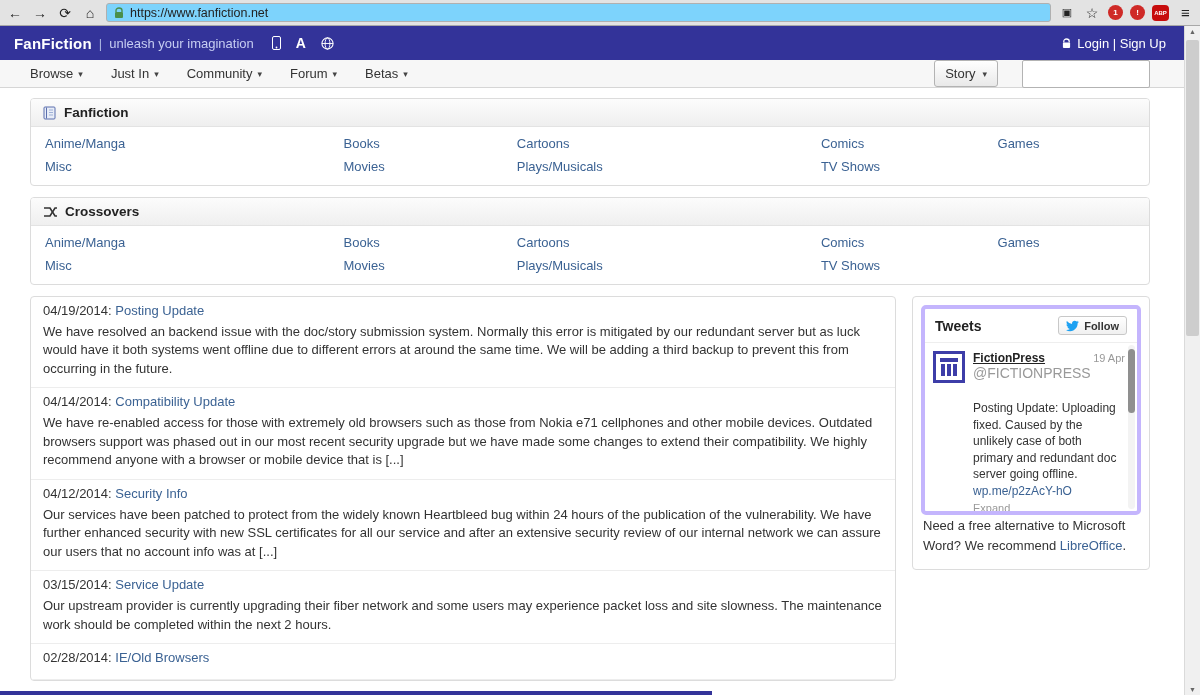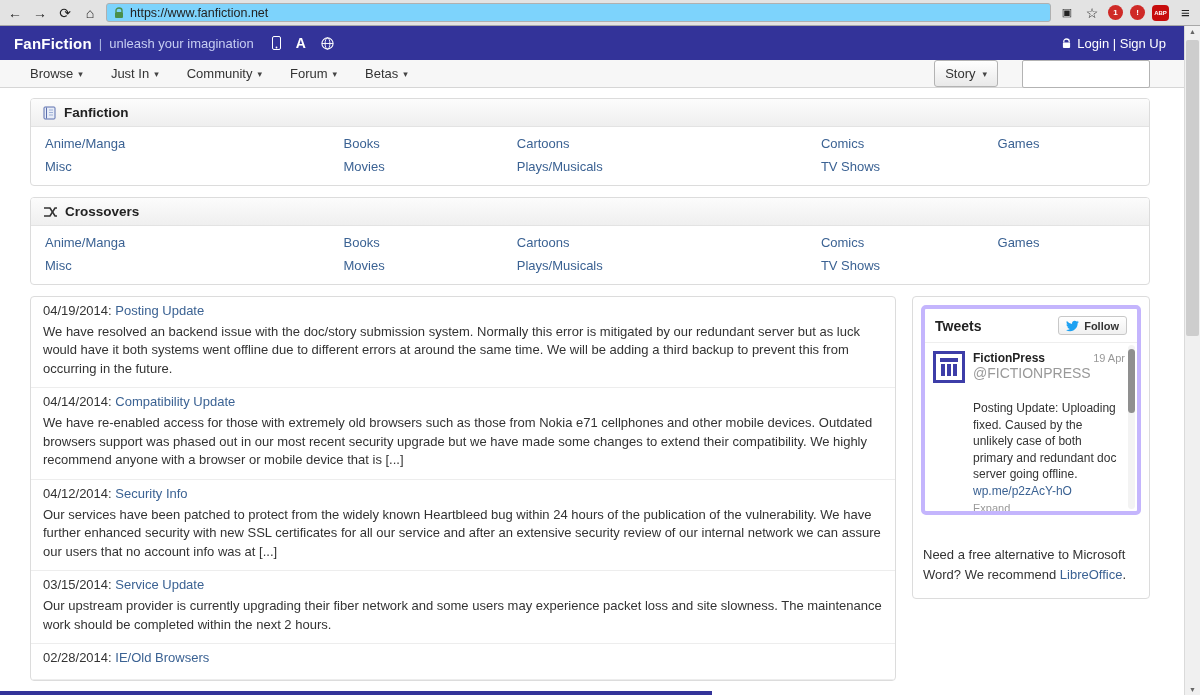--- a/index.html
+++ b/index.html
@@ -91,34 +91,34 @@
   .tw-follow {
     display:flex; align-items:center; gap:5px; padding:2px 7px; font-size:11px; font-weight:bold; color:#333;
     border:1px solid #c8c8c8; border-radius:3px; background:linear-gradient(#fff,#f0f0f0); cursor:pointer;
   }
   .tw-list { position:relative; height:168px; overflow:hidden; padding:0 12px 0 0; }
   .tweet { display:flex; gap:8px; padding:8px 0 6px 8px; border-top:1px solid #f2f2f2; }
   .tweet:first-child { border-top:none; }
   .tw-avatar { flex:0 0 32px; }
   .tw-body { flex:1; min-width:0; }
   .tw-nameline { display:flex; align-items:baseline; font-size:12px; }
-  .tw-name { font-weight:bold; color:#222; }
+  .tw-name { font-weight:bold; color:#222;text-decoration:underline; }
   .tw-date { margin-left:auto; color:#999; font-size:11px; }
   .tw-handle { color:#999; font-size:14px; margin-bottom:19px; }
   .tw-text { font-size:12px; line-height:1.38; color:#333; }
   .tw-link { color:#3b6293; text-decoration:none; cursor:pointer; }
   .tw-expand { color:#999; font-size:11px; margin-top:3px; cursor:pointer; }
   .tw-scrollbar { position:absolute; top:2px; right:2px; bottom:2px; width:7px; background:#f3f3f3; border-radius:4px; }
   .tw-scroll-thumb { position:absolute; top:4px; right:0; width:7px; height:64px; background:#8f8f8f; border-radius:4px; }
   .tweet-input {
     width:100%; margin-top:8px; height:28px; padding:0 8px; font-size:12px;
     font-family:"Liberation Sans", sans-serif;
     border:1px solid #98a4ac; border-radius:3px; box-shadow:0 0 3px rgba(0,0,0,0.25);
   }
-  .sidebar-note { margin:30px 2px 6px; font-size:13px; line-height:1.5; color:#333; }
+  .sidebar-note { margin:1px 2px 6px; font-size:13px; line-height:1.5; color:#333; }
   
   .footer-strip { position:absolute; left:0; bottom:0; width:712px; height:4px; background:#333399; }
   .page-scrollbar {
     position:absolute; right:0; top:26px; bottom:0; width:16px;
     background:#f0f0f0; border-left:1px solid #dadada;
   }
   .ps-arrow { position:absolute; left:0; width:100%; text-align:center; font-size:7px; color:#666; }
   .ps-up { top:2px; } .ps-down { bottom:2px; }
   .ps-thumb { position:absolute; top:14px; left:1px; width:13px; height:296px; background:#cdcdcd; border-radius:2px; }
 </style>

